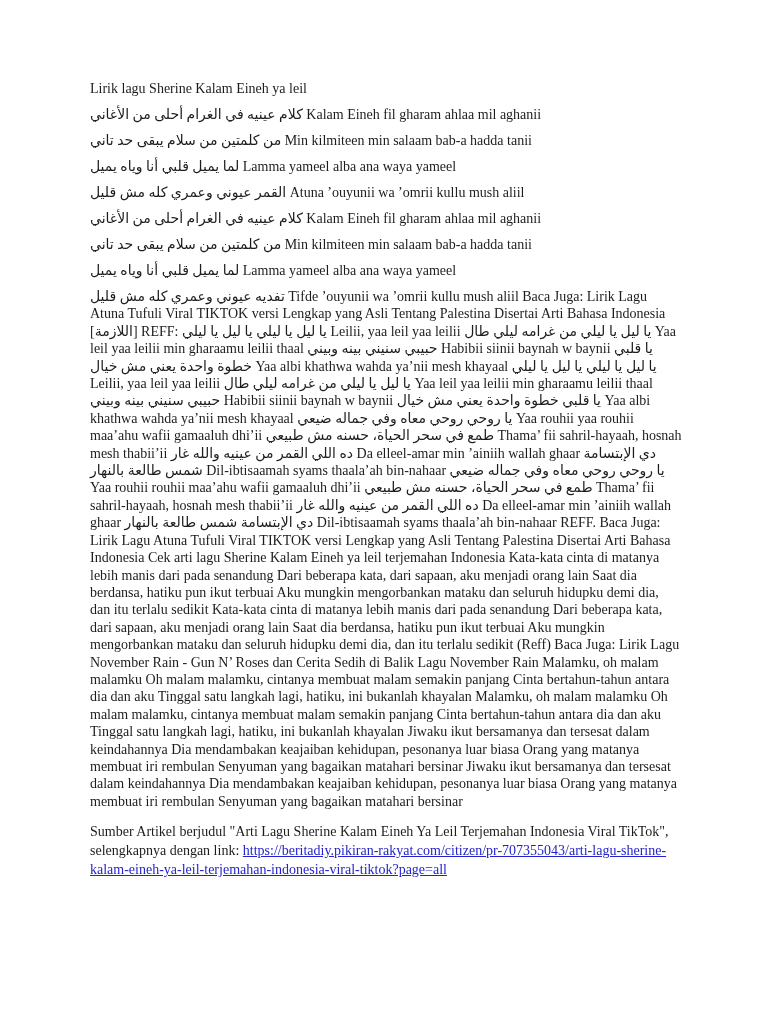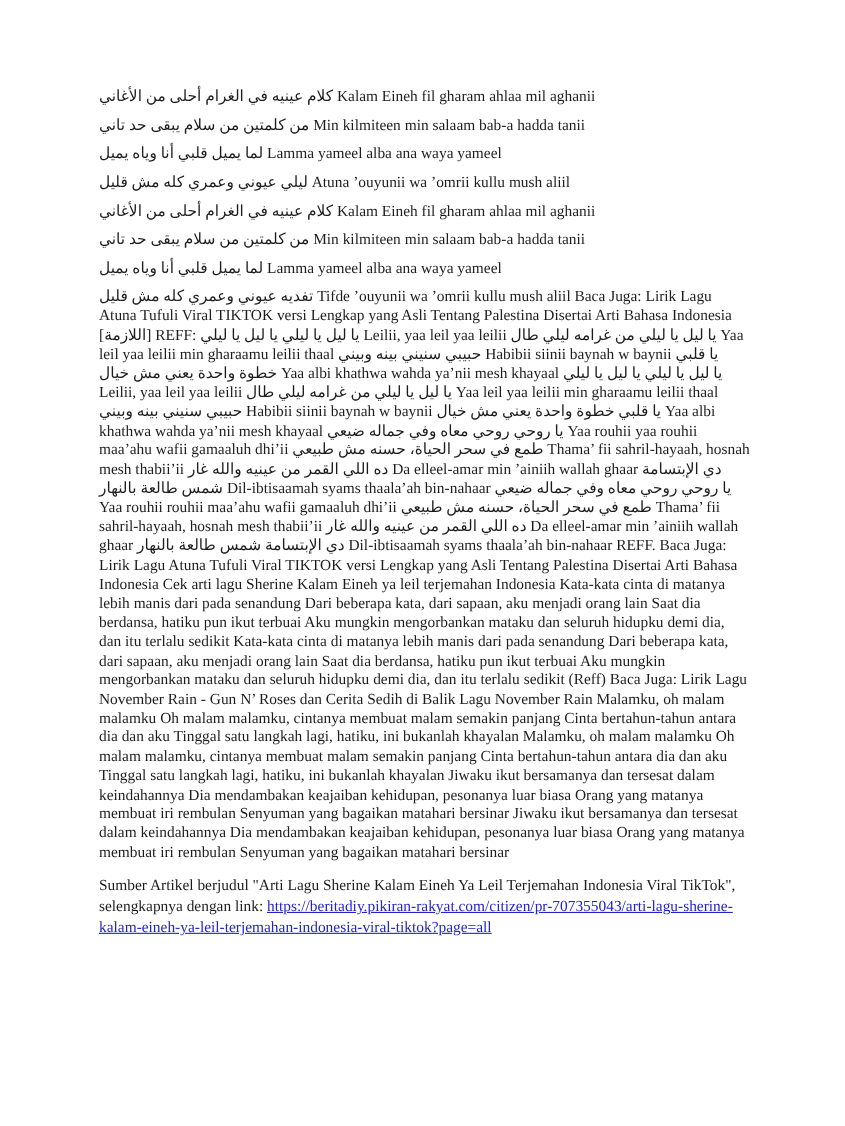--- a/index.html
+++ b/index.html
@@ -50,25 +50,26 @@
     color: #2323cc;
     text-decoration: underline;
     overflow-wrap: break-word;
   }
 </style>
 </head>
 <body>
 
 <div class="page">
 
+  <div class="doc-title">Lirik lagu Sherine Kalam Eineh ya leil</div>
 
   <div class="lyric-line"><span class="ar">كلام عينيه في الغرام أحلى من الأغاني</span> <span>Kalam Eineh fil gharam ahlaa mil aghanii</span></div>
   <div class="lyric-line"><span class="ar">من كلمتين من سلام يبقى حد تاني</span> <span>Min kilmiteen min salaam bab-a hadda tanii</span></div>
   <div class="lyric-line"><span class="ar">لما يميل قلبي أنا وياه يميل</span> <span>Lamma yameel alba ana waya yameel</span></div>
-  <div class="lyric-line"><span class="ar">ليلي عيوني وعمري كله مش قليل</span> <span>Atuna ’ouyunii wa ’omrii kullu mush aliil</span></div>
+  <div class="lyric-line"><span class="ar">القمر عيوني وعمري كله مش قليل</span> <span>Atuna ’ouyunii wa ’omrii kullu mush aliil</span></div>
   <div class="lyric-line"><span class="ar">كلام عينيه في الغرام أحلى من الأغاني</span> <span>Kalam Eineh fil gharam ahlaa mil aghanii</span></div>
   <div class="lyric-line"><span class="ar">من كلمتين من سلام يبقى حد تاني</span> <span>Min kilmiteen min salaam bab-a hadda tanii</span></div>
   <div class="lyric-line"><span class="ar">لما يميل قلبي أنا وياه يميل</span> <span>Lamma yameel alba ana waya yameel</span></div>
 
   <div class="body-paragraph">تفديه عيوني وعمري كله مش قليل Tifde ’ouyunii wa ’omrii kullu mush aliil Baca Juga: Lirik Lagu Atuna Tufuli Viral TIKTOK versi Lengkap yang Asli Tentang Palestina Disertai Arti Bahasa Indonesia [اللازمة] REFF: يا ليل يا ليلي يا ليل يا ليلي Leilii, yaa leil yaa leilii يا ليل يا ليلي من غرامه ليلي طال Yaa leil yaa leilii min gharaamu leilii thaal حبيبي سنيني بينه وبيني Habibii siinii baynah w baynii يا قلبي خطوة واحدة يعني مش خيال Yaa albi khathwa wahda ya’nii mesh khayaal يا ليل يا ليلي يا ليل يا ليلي Leilii, yaa leil yaa leilii يا ليل يا ليلي من غرامه ليلي طال Yaa leil yaa leilii min gharaamu leilii thaal حبيبي سنيني بينه وبيني Habibii siinii baynah w baynii يا قلبي خطوة واحدة يعني مش خيال Yaa albi khathwa wahda ya’nii mesh khayaal يا روحي روحي معاه وفي جماله ضيعي Yaa rouhii yaa rouhii maa’ahu wafii gamaaluh dhi’ii طمع في سحر الحياة، حسنه مش طبيعي Thama’ fii sahril-hayaah, hosnah mesh thabii’ii ده اللي القمر من عينيه والله غار Da elleel-amar min ’ainiih wallah ghaar دي الإبتسامة شمس طالعة بالنهار Dil-ibtisaamah syams thaala’ah bin-nahaar يا روحي روحي معاه وفي جماله ضيعي Yaa rouhii rouhii maa’ahu wafii gamaaluh dhi’ii طمع في سحر الحياة، حسنه مش طبيعي Thama’ fii sahril-hayaah, hosnah mesh thabii’ii ده اللي القمر من عينيه والله غار Da elleel-amar min ’ainiih wallah ghaar دي الإبتسامة شمس طالعة بالنهار Dil-ibtisaamah syams thaala’ah bin-nahaar REFF. Baca Juga: Lirik Lagu Atuna Tufuli Viral TIKTOK versi Lengkap yang Asli Tentang Palestina Disertai Arti Bahasa Indonesia Cek arti lagu Sherine Kalam Eineh ya leil terjemahan Indonesia Kata-kata cinta di matanya lebih manis dari pada senandung Dari beberapa kata, dari sapaan, aku menjadi orang lain Saat dia berdansa, hatiku pun ikut terbuai Aku mungkin mengorbankan mataku dan seluruh hidupku demi dia, dan itu terlalu sedikit Kata-kata cinta di matanya lebih manis dari pada senandung Dari beberapa kata, dari sapaan, aku menjadi orang lain Saat dia berdansa, hatiku pun ikut terbuai Aku mungkin mengorbankan mataku dan seluruh hidupku demi dia, dan itu terlalu sedikit (Reff) Baca Juga: Lirik Lagu November Rain - Gun N’ Roses dan Cerita Sedih di Balik Lagu November Rain Malamku, oh malam malamku Oh malam malamku, cintanya membuat malam semakin panjang Cinta bertahun-tahun antara dia dan aku Tinggal satu langkah lagi, hatiku, ini bukanlah khayalan Malamku, oh malam malamku Oh malam malamku, cintanya membuat malam semakin panjang Cinta bertahun-tahun antara dia dan aku Tinggal satu langkah lagi, hatiku, ini bukanlah khayalan Jiwaku ikut bersamanya dan tersesat dalam keindahannya Dia mendambakan keajaiban kehidupan, pesonanya luar biasa Orang yang matanya membuat iri rembulan Senyuman yang bagaikan matahari bersinar Jiwaku ikut bersamanya dan tersesat dalam keindahannya Dia mendambakan keajaiban kehidupan, pesonanya luar biasa Orang yang matanya membuat iri rembulan Senyuman yang bagaikan matahari bersinar</div>
 
   <div class="footer-block"><span>Sumber Artikel berjudul "Arti Lagu Sherine Kalam Eineh Ya Leil Terjemahan Indonesia Viral TikTok", selengkapnya dengan link: </span><a href="#" class="source-link">https://beritadiy.pikiran-rakyat.com/citizen/pr-707355043/arti-lagu-sherine-kalam-eineh-ya-leil-terjemahan-indonesia-viral-tiktok?page=all</a></div>
 
 </div>
 

